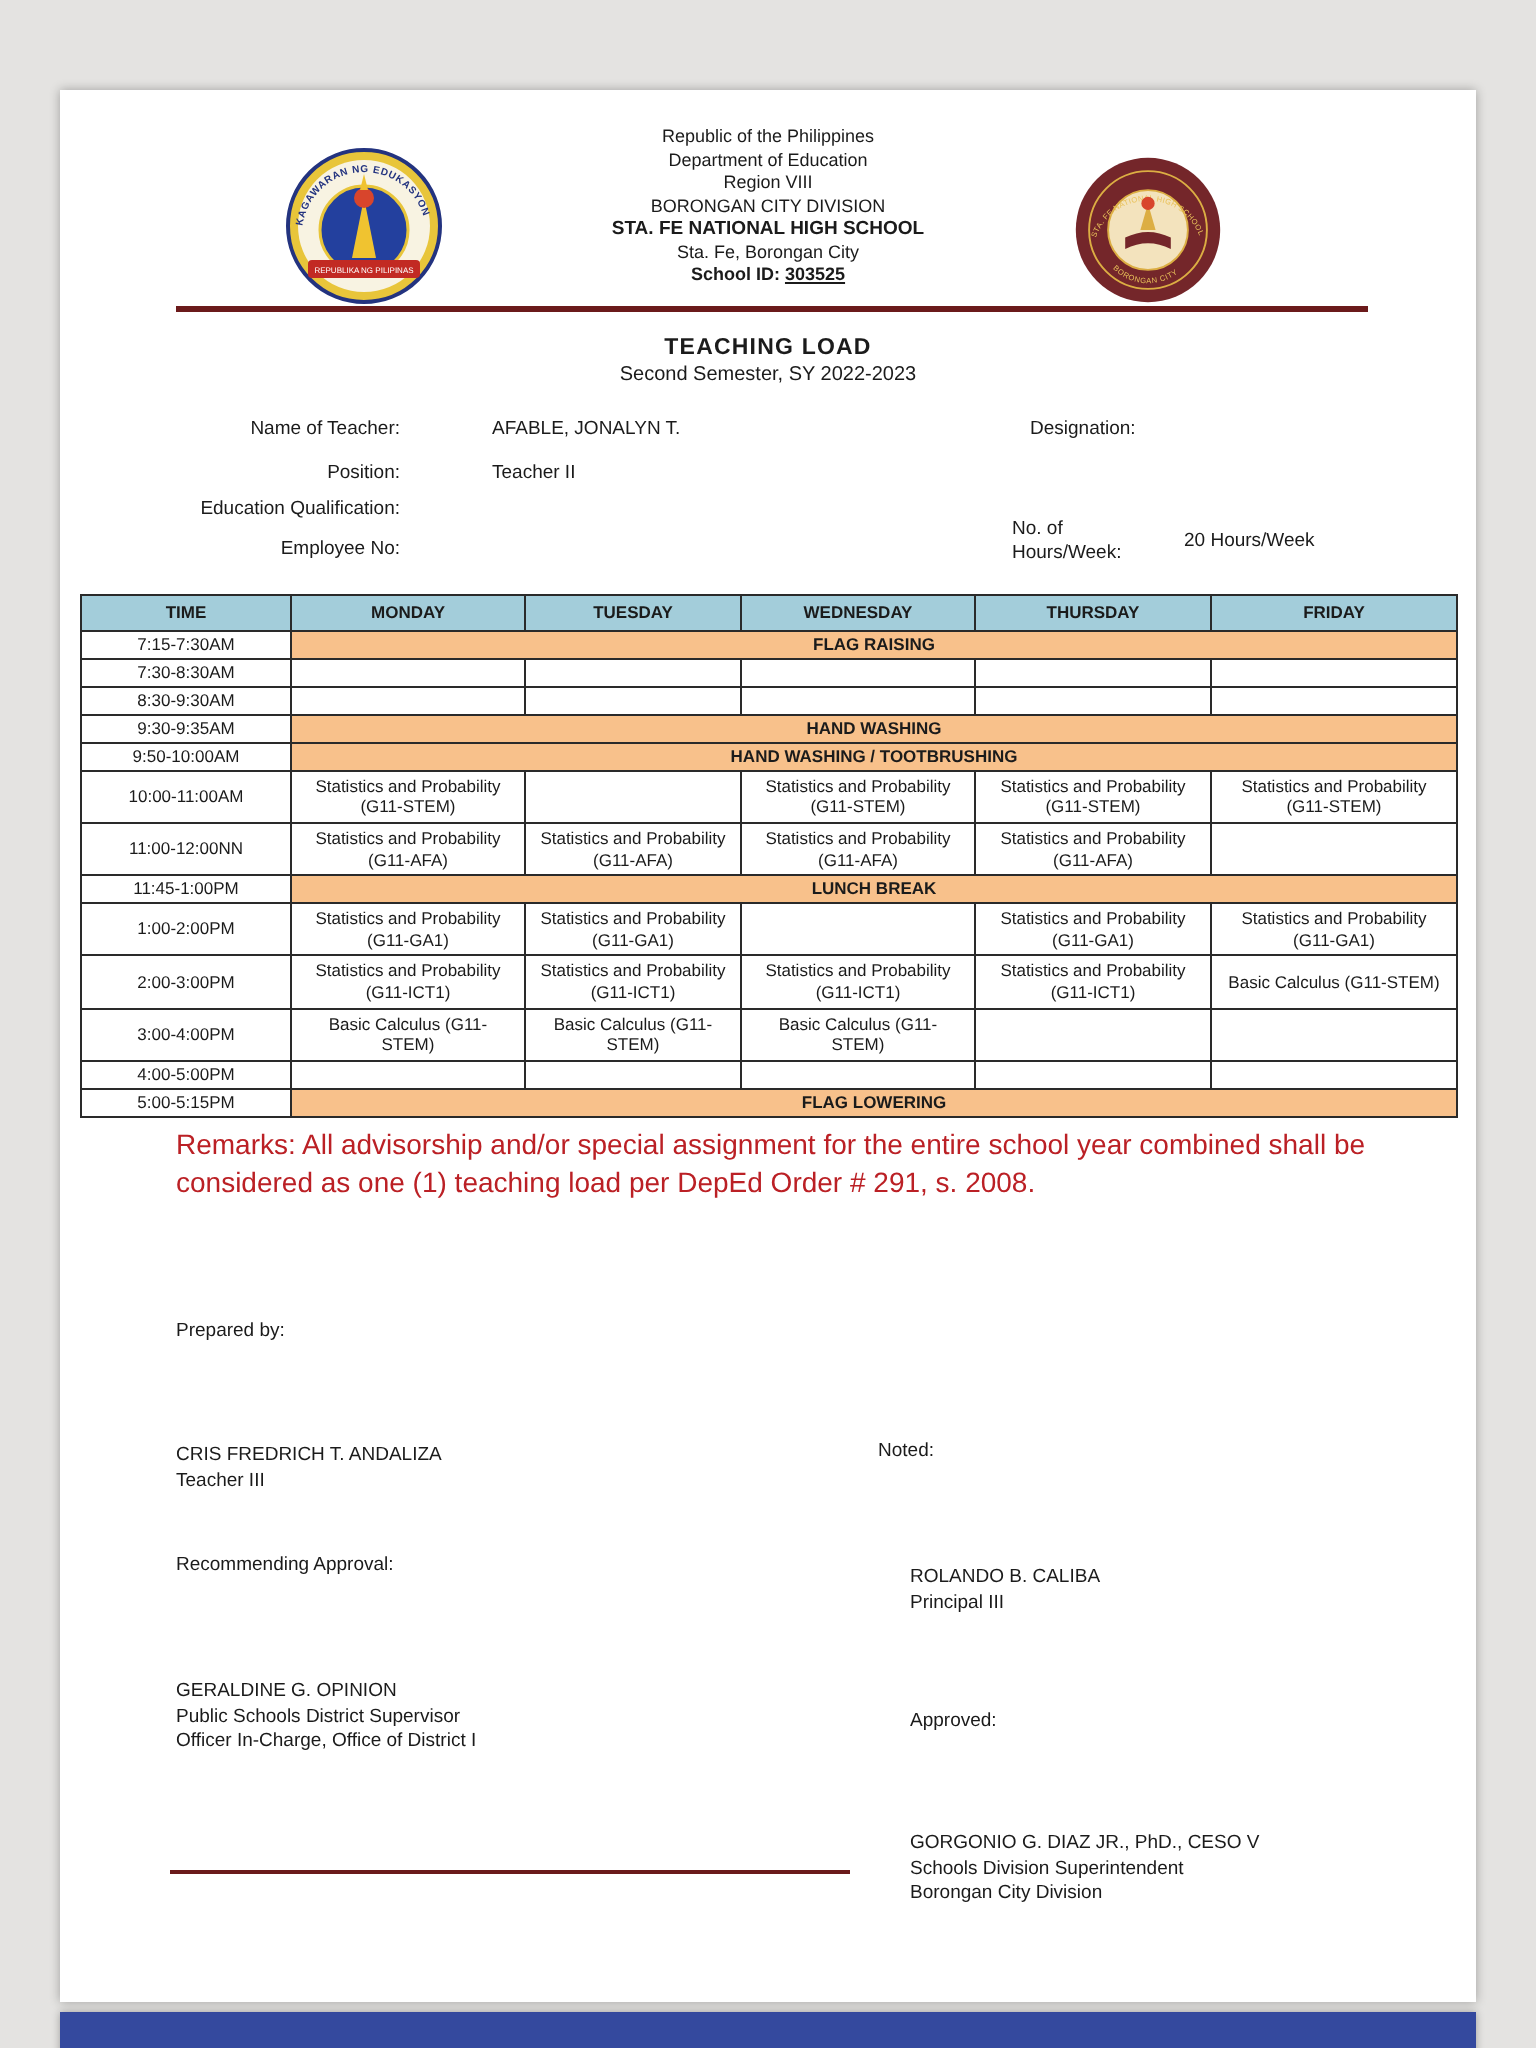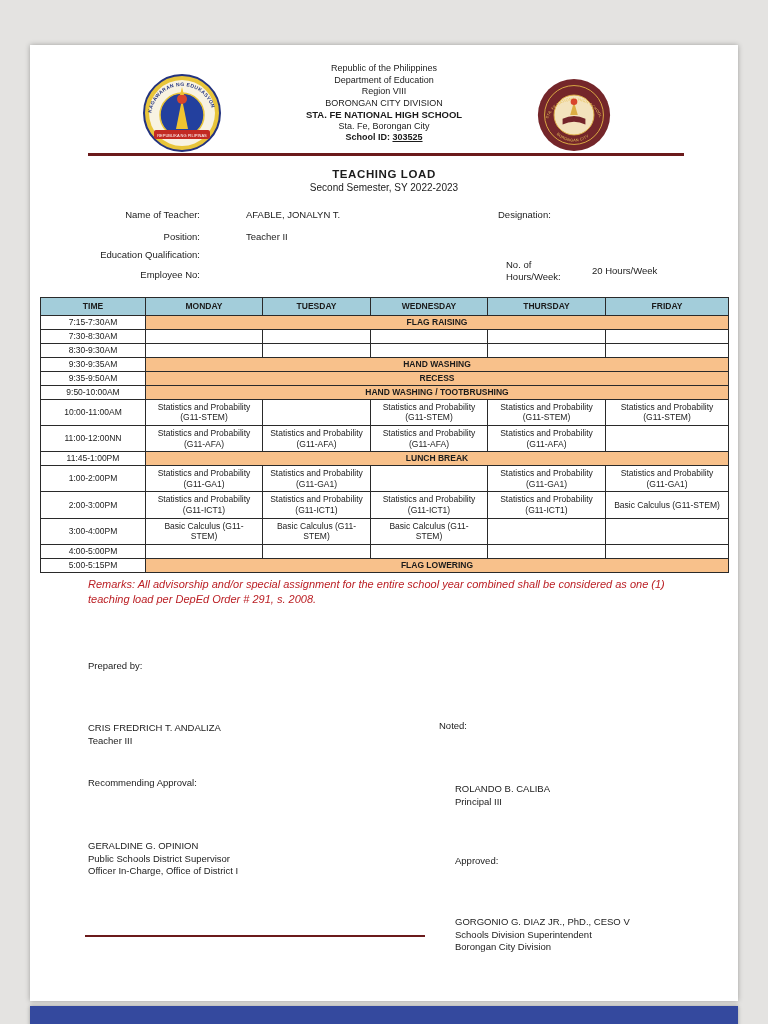--- a/index.html
+++ b/index.html
@@ -49,22 +49,22 @@
     border: 1px solid #2a2a2a; text-align: center;
     padding: 1px 3px; line-height: 1.25; vertical-align: middle;
     overflow: hidden;
   }
   .load-table th { background: #a3cdda; font-weight: bold; padding: 3px 2px; }
   .load-table td.time-cell { height: 14px; }
   .load-table td.span-cell { background: #f8c18b; font-weight: bold; }
   .load-table td.subject-cell { padding: 2px 6px; }
   
   .remarks {
-    color: #bb2025; font-size: 11px; line-height: 1.35;
-    margin: 4px 0 0 58px; width: 596px; font-style: italic;
+    color: #bb2025; font-size: 14px; line-height: 1.35;
+    margin: 4px 0 0 58px; width: 596px;
   }
   
   .sign-area { position: absolute; top: 600px; left: 0; width: 100%; font-size: 9.5px; }
   .sign-area .blk { position: absolute; line-height: 12.5px; }
   .sig-name { font-weight: normal; margin-top: 28px; }
   
   .page-footer { position: absolute; left: 55px; top: 890px; width: 610px; }
   .footer-rule { width: 340px; border-top: 2px solid #6b1a1b; }
   .footer-content { display: flex; align-items: flex-start; margin-top: 4px; }
   .footer-logo { width: 38px; height: 46px; flex: 0 0 38px; }
@@ -138,21 +138,21 @@
     </div>
 
     <div class="double-rule"></div>
 
     <div class="doc-title">TEACHING LOAD</div>
     <div class="doc-sub">Second Semester, SY 2022-2023</div>
 
     <div class="form-area">
       <span class="lbl-right" style="top:8px">Name of Teacher:</span>
       <span class="val" style="top:8px; left:177px">AFABLE, JONALYN T.</span>
-      <span style="top:8px; left:429px">Designation:</span>
+      <span style="top:8px; left:446px">Designation:</span>
 
       <span class="lbl-right" style="top:30px">Position:</span>
       <span class="val" style="top:30px; left:177px">Teacher II</span>
 
       <span class="lbl-right" style="top:48px">Education Qualification:</span>
 
       <span class="lbl-right" style="top:68px">Employee No:</span>
       <span style="top:58px; left:437px">No. of</span>
       <span style="top:70px; left:437px">Hours/Week:</span>
       <span class="val" style="top:64px; left:523px">20 Hours/Week</span>
@@ -196,24 +196,20 @@
             <td class="subject-cell"></td>
             <td class="subject-cell"></td>
             <td class="subject-cell"></td>
             <td class="subject-cell"></td>
           </tr>
           <tr>
             <td class="time-cell">9:30-9:35AM</td>
             <td colspan="5" class="span-cell">HAND WASHING</td>
           </tr>
           <tr>
-            <td class="time-cell">9:35-9:50AM</td>
-            <td colspan="5" class="span-cell">RECESS</td>
-          </tr>
-          <tr>
             <td class="time-cell">9:50-10:00AM</td>
             <td colspan="5" class="span-cell">HAND WASHING / TOOTBRUSHING</td>
           </tr>
           <tr>
             <td class="time-cell">10:00-11:00AM</td>
             <td class="subject-cell">Statistics and Probability (G11-STEM)</td>
             <td class="subject-cell"></td>
             <td class="subject-cell">Statistics and Probability (G11-STEM)</td>
             <td class="subject-cell">Statistics and Probability (G11-STEM)</td>
             <td class="subject-cell">Statistics and Probability (G11-STEM)</td>

